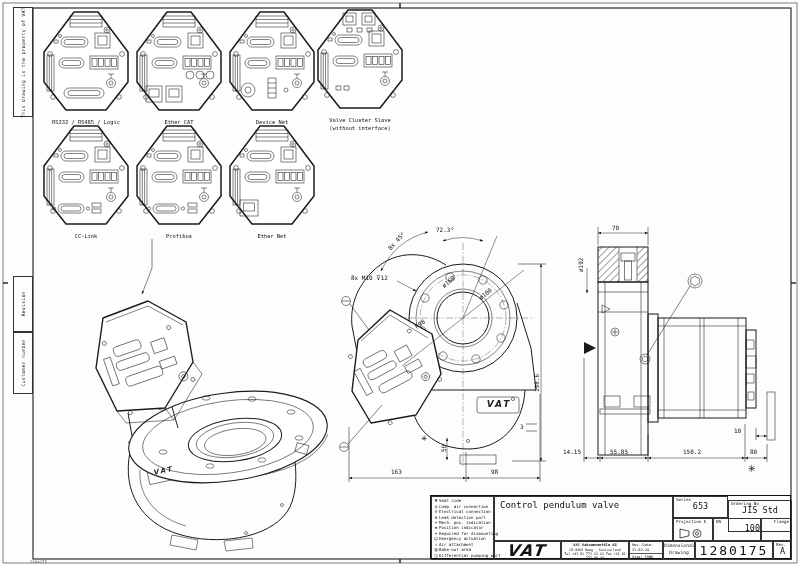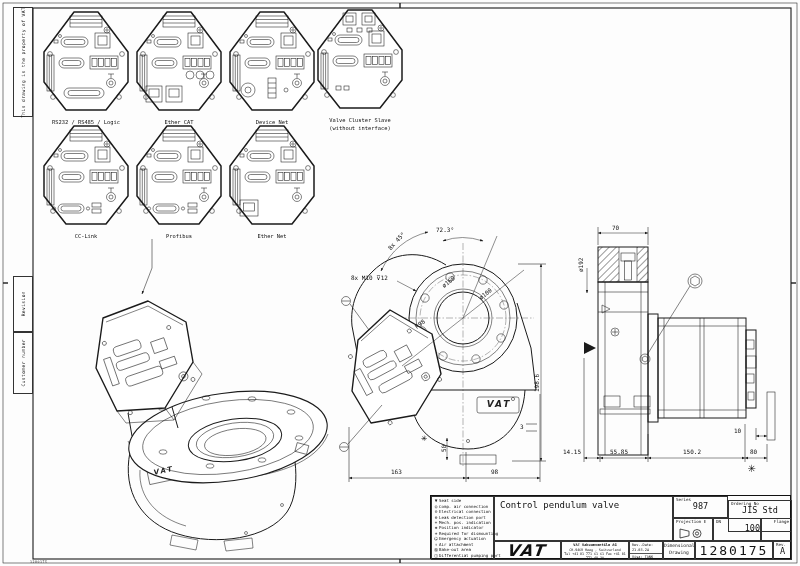--- a/index.html
+++ b/index.html
@@ -638,21 +638,21 @@
           <span class="llab">Differential pumping port</span>
         </div>
       </div>
 
     <div class="cell" style="left:63px;top:0;width:179px;height:45px;">
       <div class="dtitle">Control pendulum valve</div>
     </div>
 
     <div class="cell" style="left:242px;top:0;width:55px;height:22px;">
       <div class="lab">Series</div>
-      <div class="val8">987</div>
+      <div class="val8">653</div>
     </div>
     <div class="cell" style="left:297px;top:4px;width:64px;height:32px;">
       <div class="lab">Ordering No</div>
       <div class="val8">JIS Std</div>
     </div>
 
     <div class="cell" style="left:242px;top:22px;width:40px;height:23px;">
       <div class="lab">Projection E</div>
       <svg class="projsym" width="26" height="11" viewBox="0 0 26 11" style="margin-left:5px;">
         <path class="ps" d="M1,1 L10,3.2 L10,7.8 L1,10 Z"></path>

